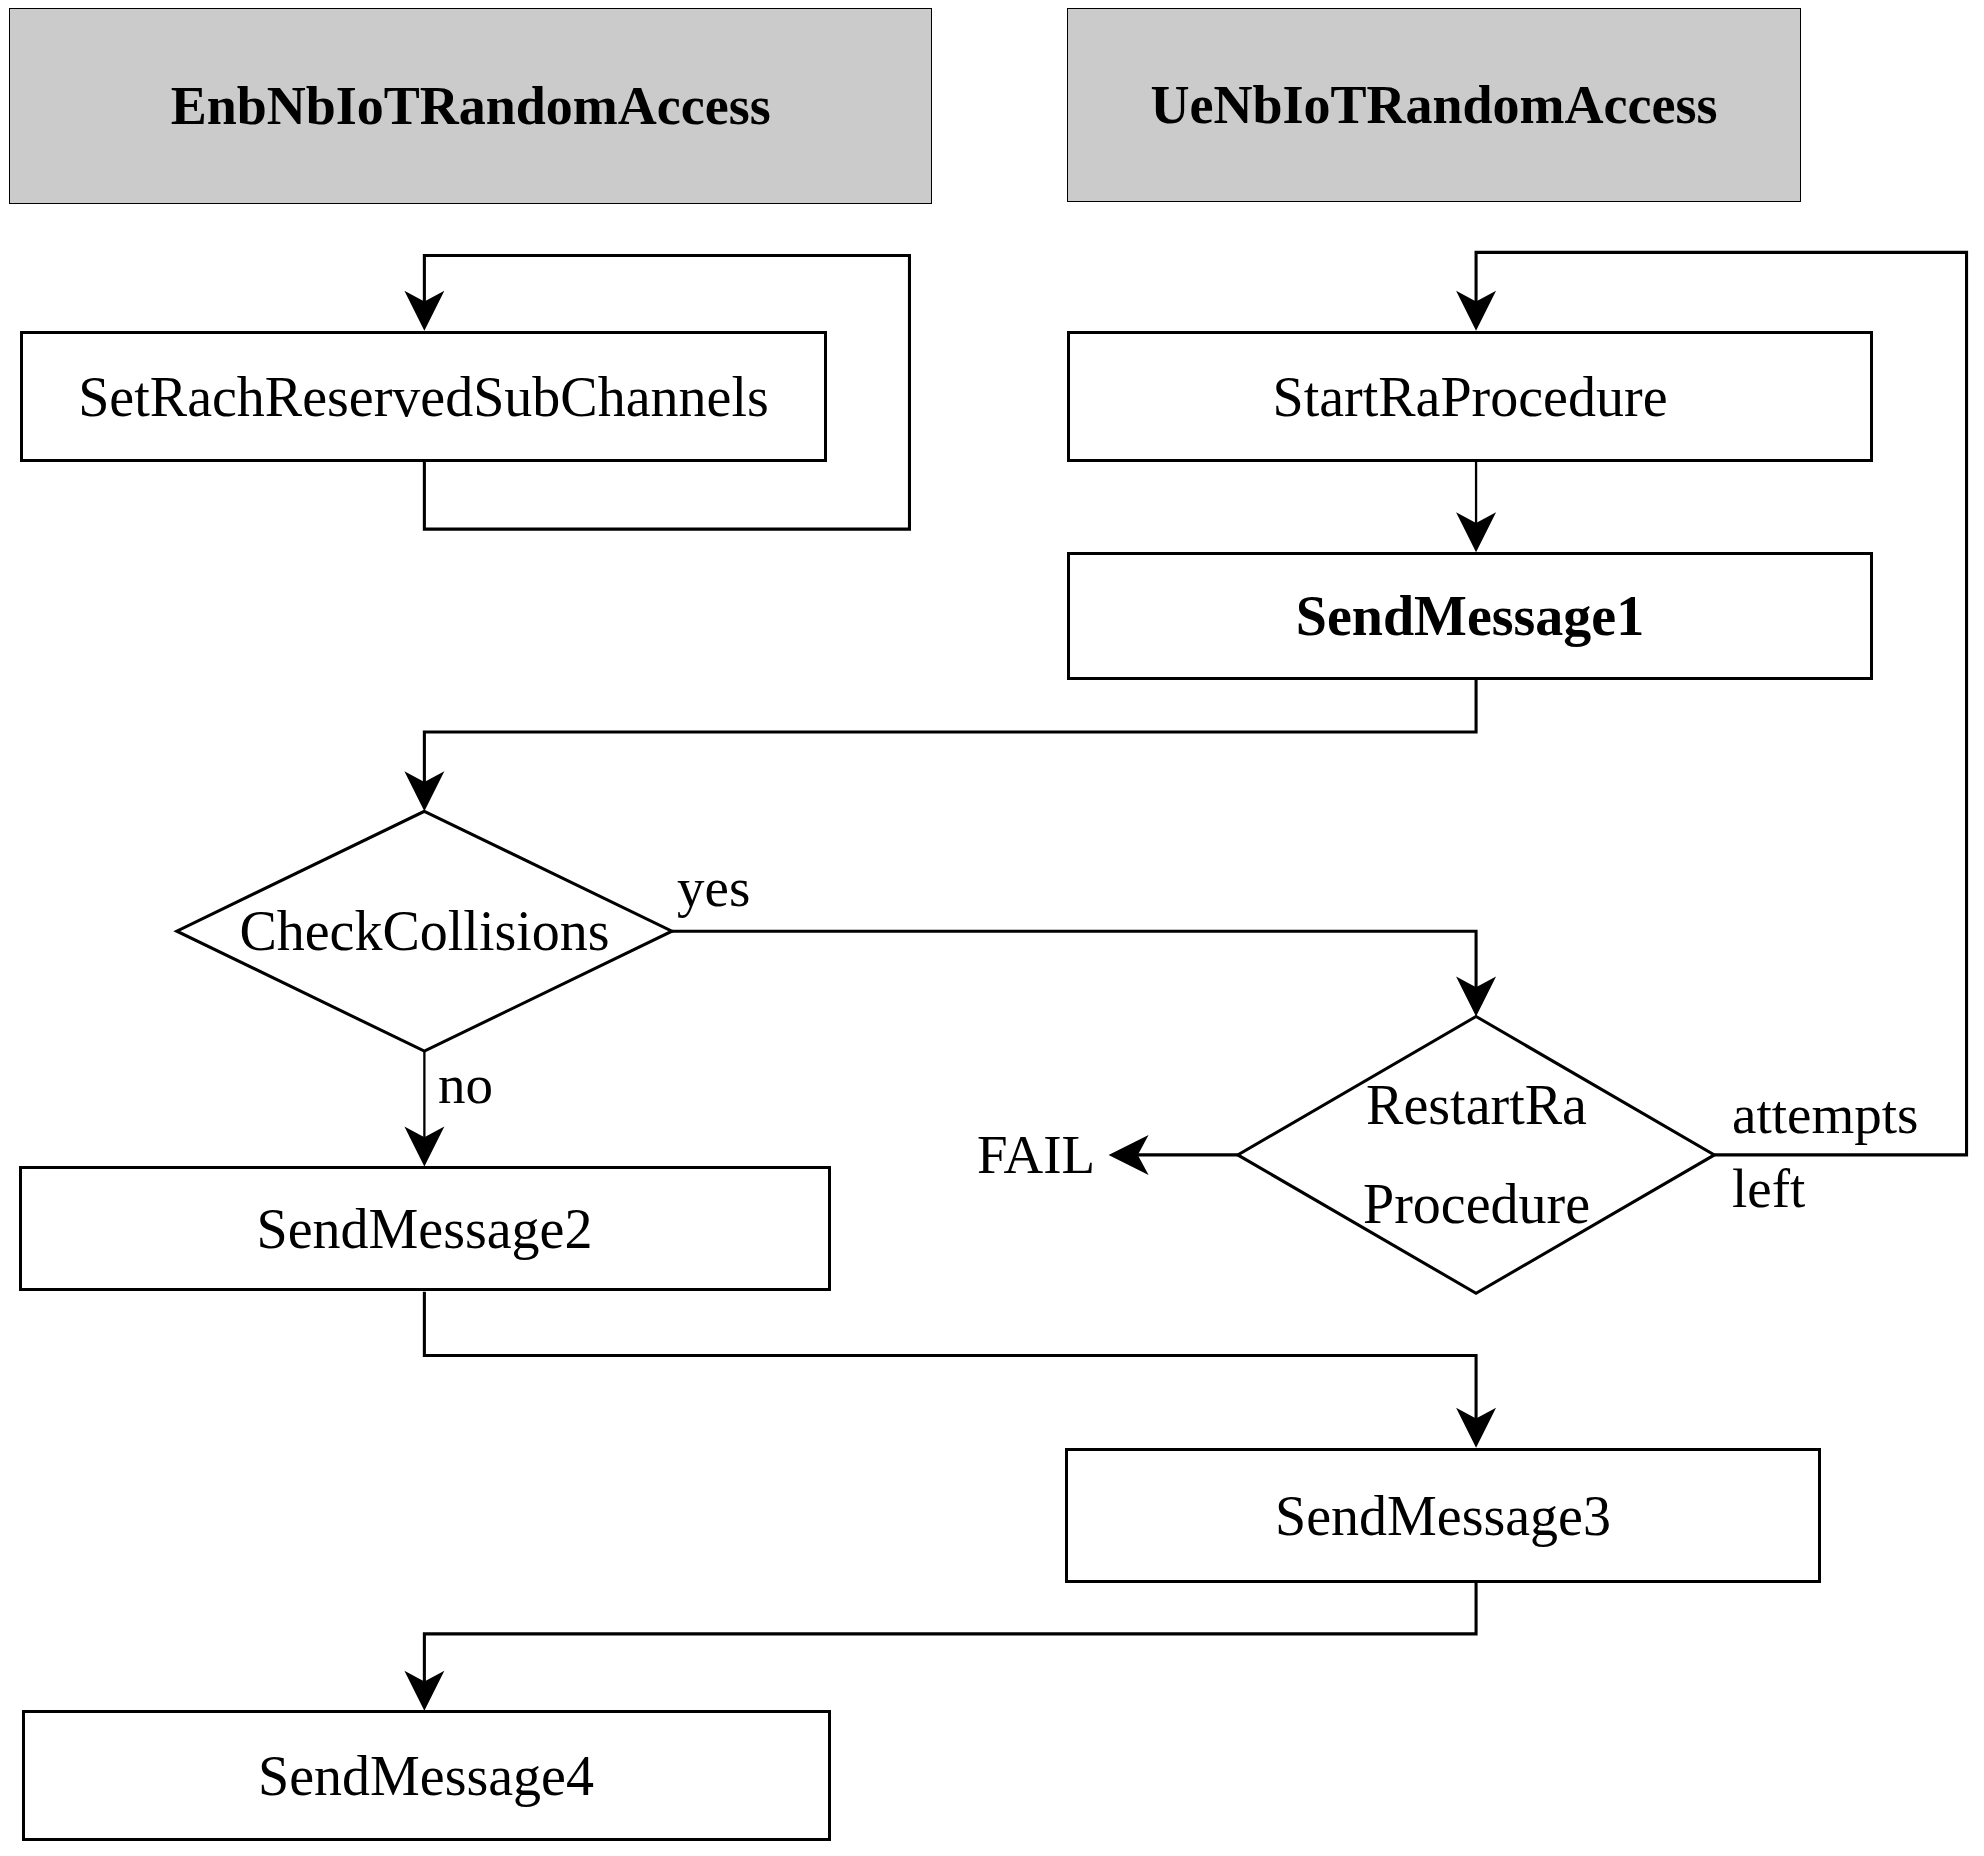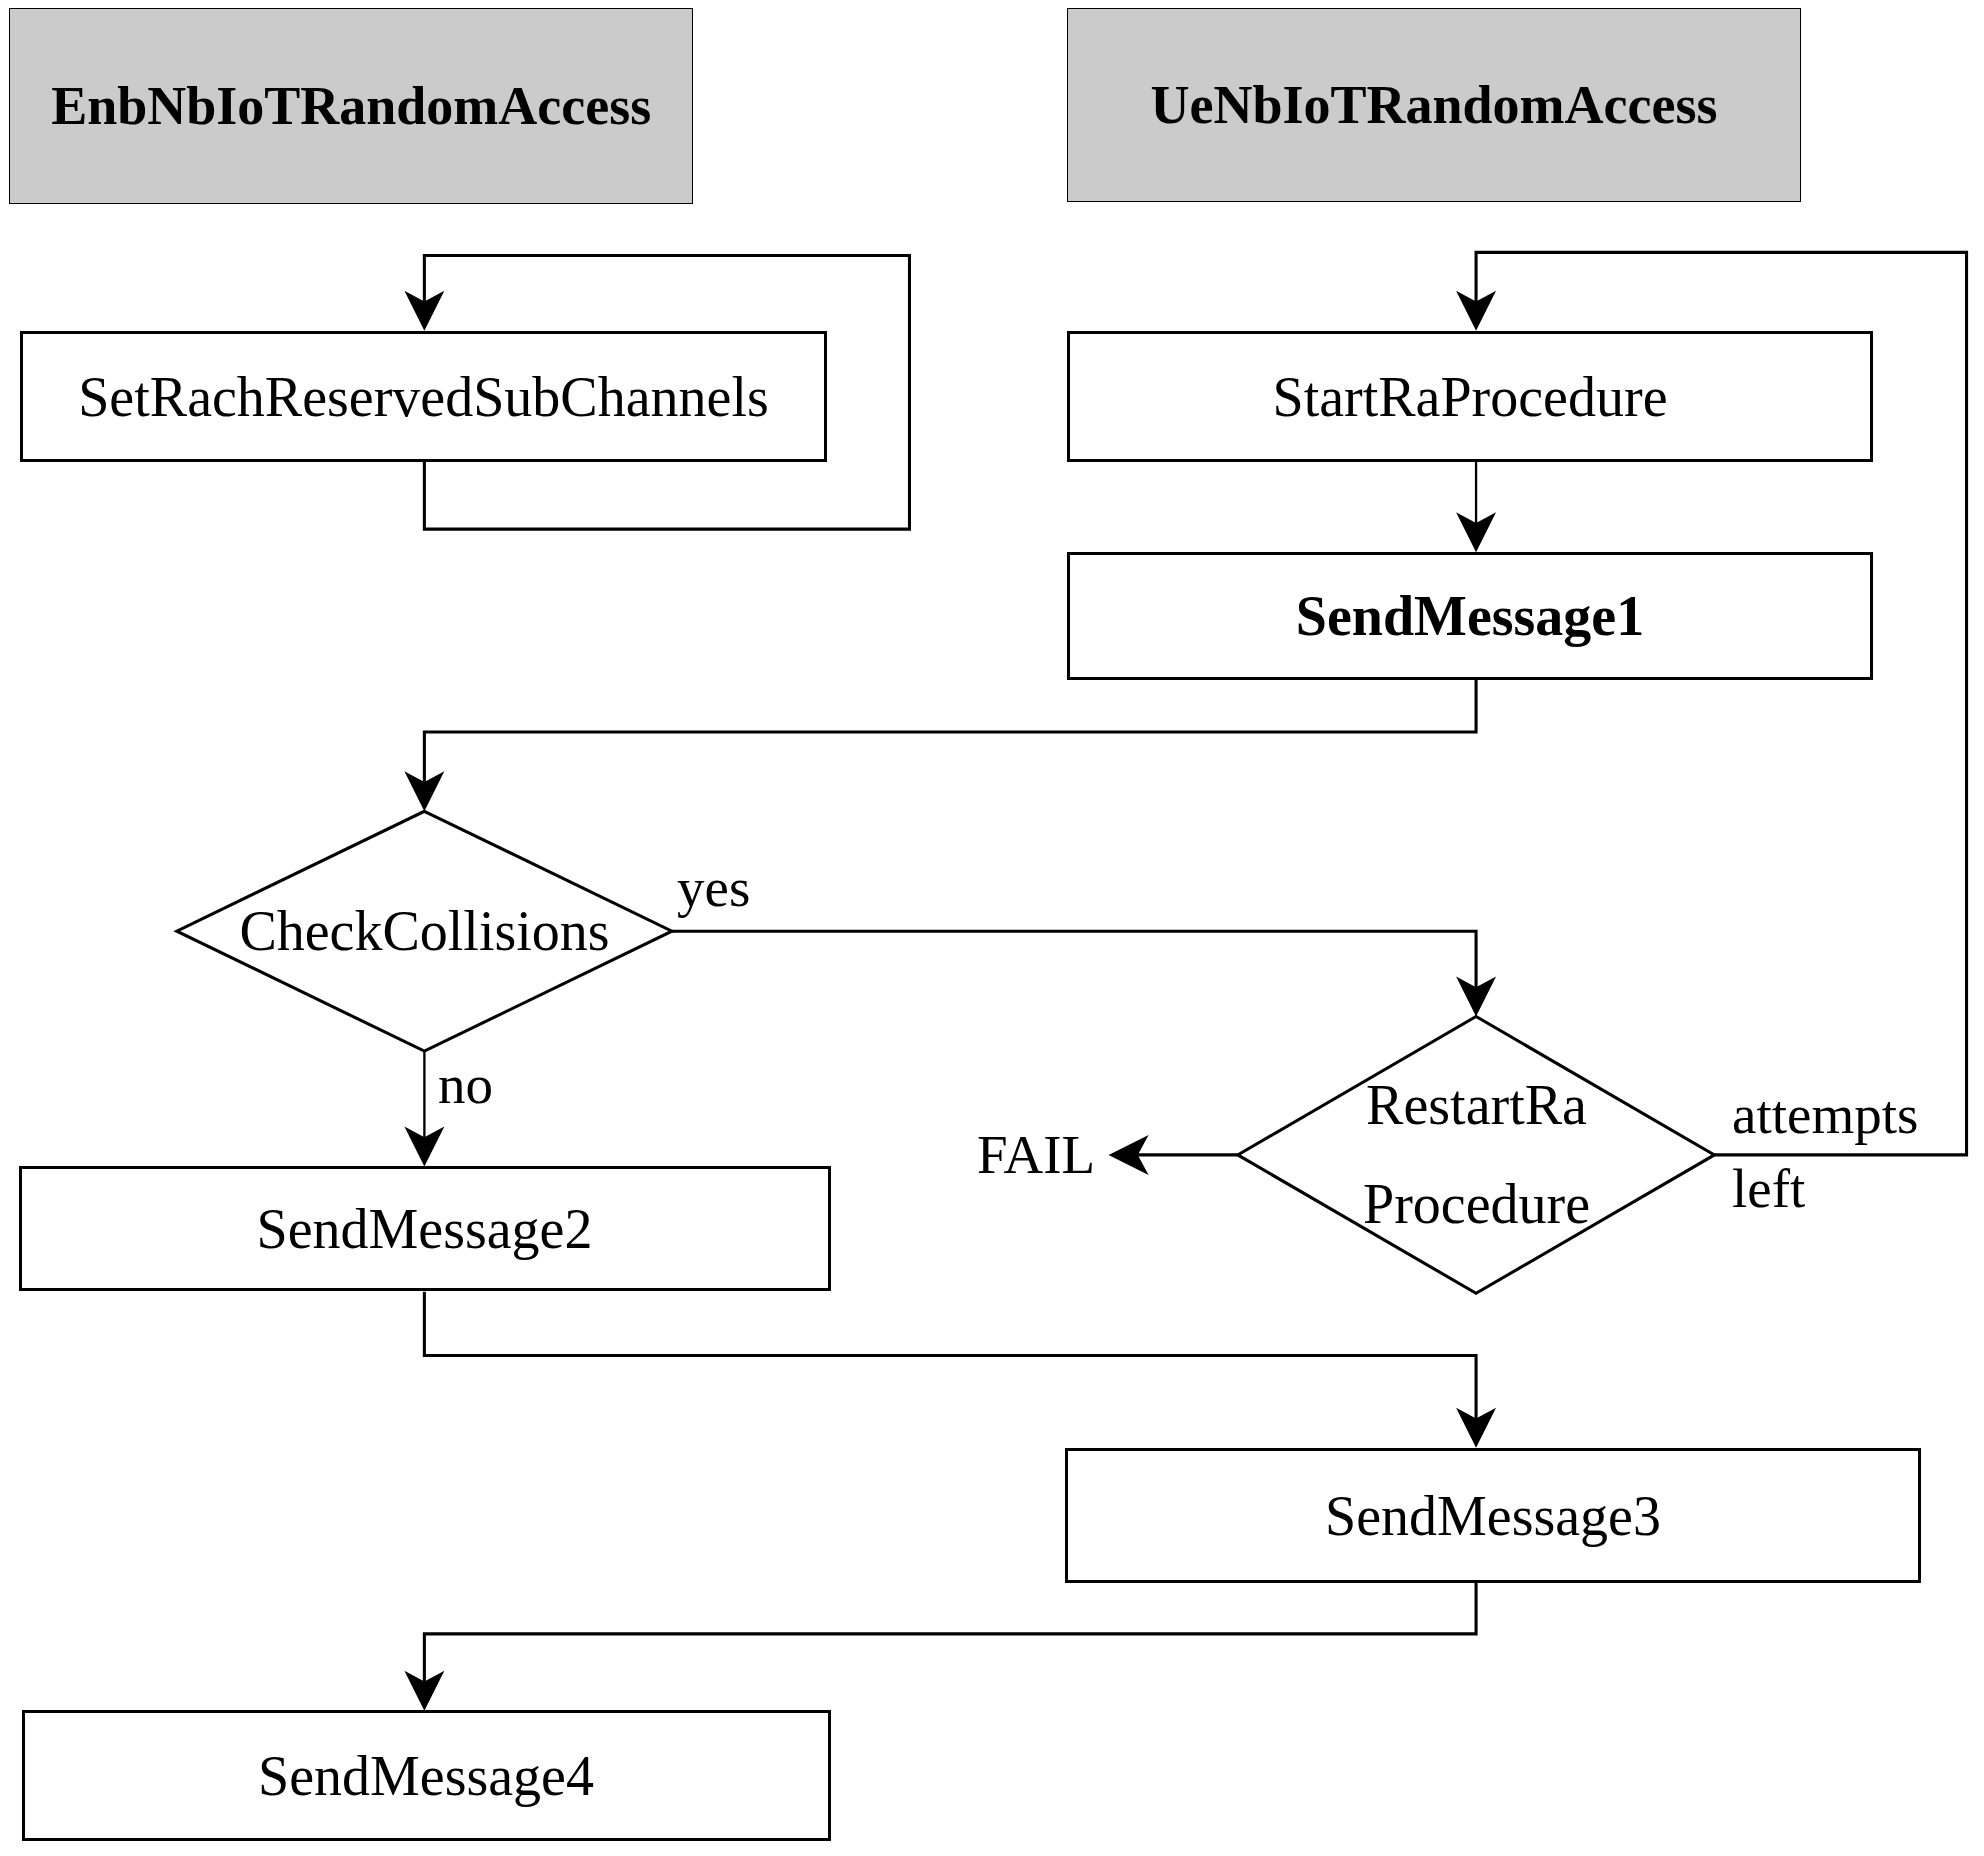--- a/index.html
+++ b/index.html
@@ -82,40 +82,40 @@
     <polygon class="arrow" points="1920,430 1894,378 1920,392 1946,378"></polygon>
     <polygon class="arrow" points="1920,718 1894,666 1920,680 1946,666"></polygon>
     <polygon class="arrow" points="552,1055 526,1003 552,1017 578,1003"></polygon>
     <polygon class="arrow" points="1920,1322 1894,1270 1920,1284 1946,1270"></polygon>
     <polygon class="arrow" points="552,1517 526,1465 552,1479 578,1465"></polygon>
     <polygon class="arrow" points="1442,1502 1494,1476 1480,1502 1494,1528"></polygon>
     <polygon class="arrow" points="1920,1883 1894,1831 1920,1845 1946,1831"></polygon>
     <polygon class="arrow" points="552,2225 526,2173 552,2187 578,2173"></polygon>
   </svg>
 
-  <div class="hdr" style="left:9.2px;top:7.7px;width:684px;height:196px;">
+  <div class="hdr" style="left:9.2px;top:7.7px;width:923px;height:196px;">
     <span>EnbNbIoTRandomAccess</span>
   </div>
   <div class="hdr" style="left:1067px;top:7.7px;width:734px;height:194px;">
     <span>UeNbIoTRandomAccess</span>
   </div>
 
   <div class="node" style="left:1067px;top:331px;width:806px;height:131px;">
     <span>StartRaProcedure</span>
   </div>
   <div class="node" style="left:20px;top:331px;width:807px;height:131px;">
     <span>SetRachReservedSubChannels</span>
   </div>
   <div class="node" style="left:1067px;top:552px;width:806px;height:128px;font-weight:bold;">
     <span>SendMessage1</span>
   </div>
   <div class="node" style="left:18.5px;top:1166px;width:812px;height:125px;">
     <span>SendMessage2</span>
   </div>
-  <div class="node" style="left:1065px;top:1448px;width:856px;height:135px;font-family:Liberation Serif, serif;">
+  <div class="node" style="left:1065px;top:1448px;width:756px;height:135px;font-family:Liberation Serif, serif;">
     <span>SendMessage3</span>
   </div>
   <div class="node" style="left:21.5px;top:1710px;width:809px;height:131px;">
     <span>SendMessage4</span>
   </div>
 
   <div class="dlabel" style="left:1238px;top:1016px;width:477px;height:277px;">
     <span class="two-line">
       <span>RestartRa</span><br>
       <span>Procedure</span>

